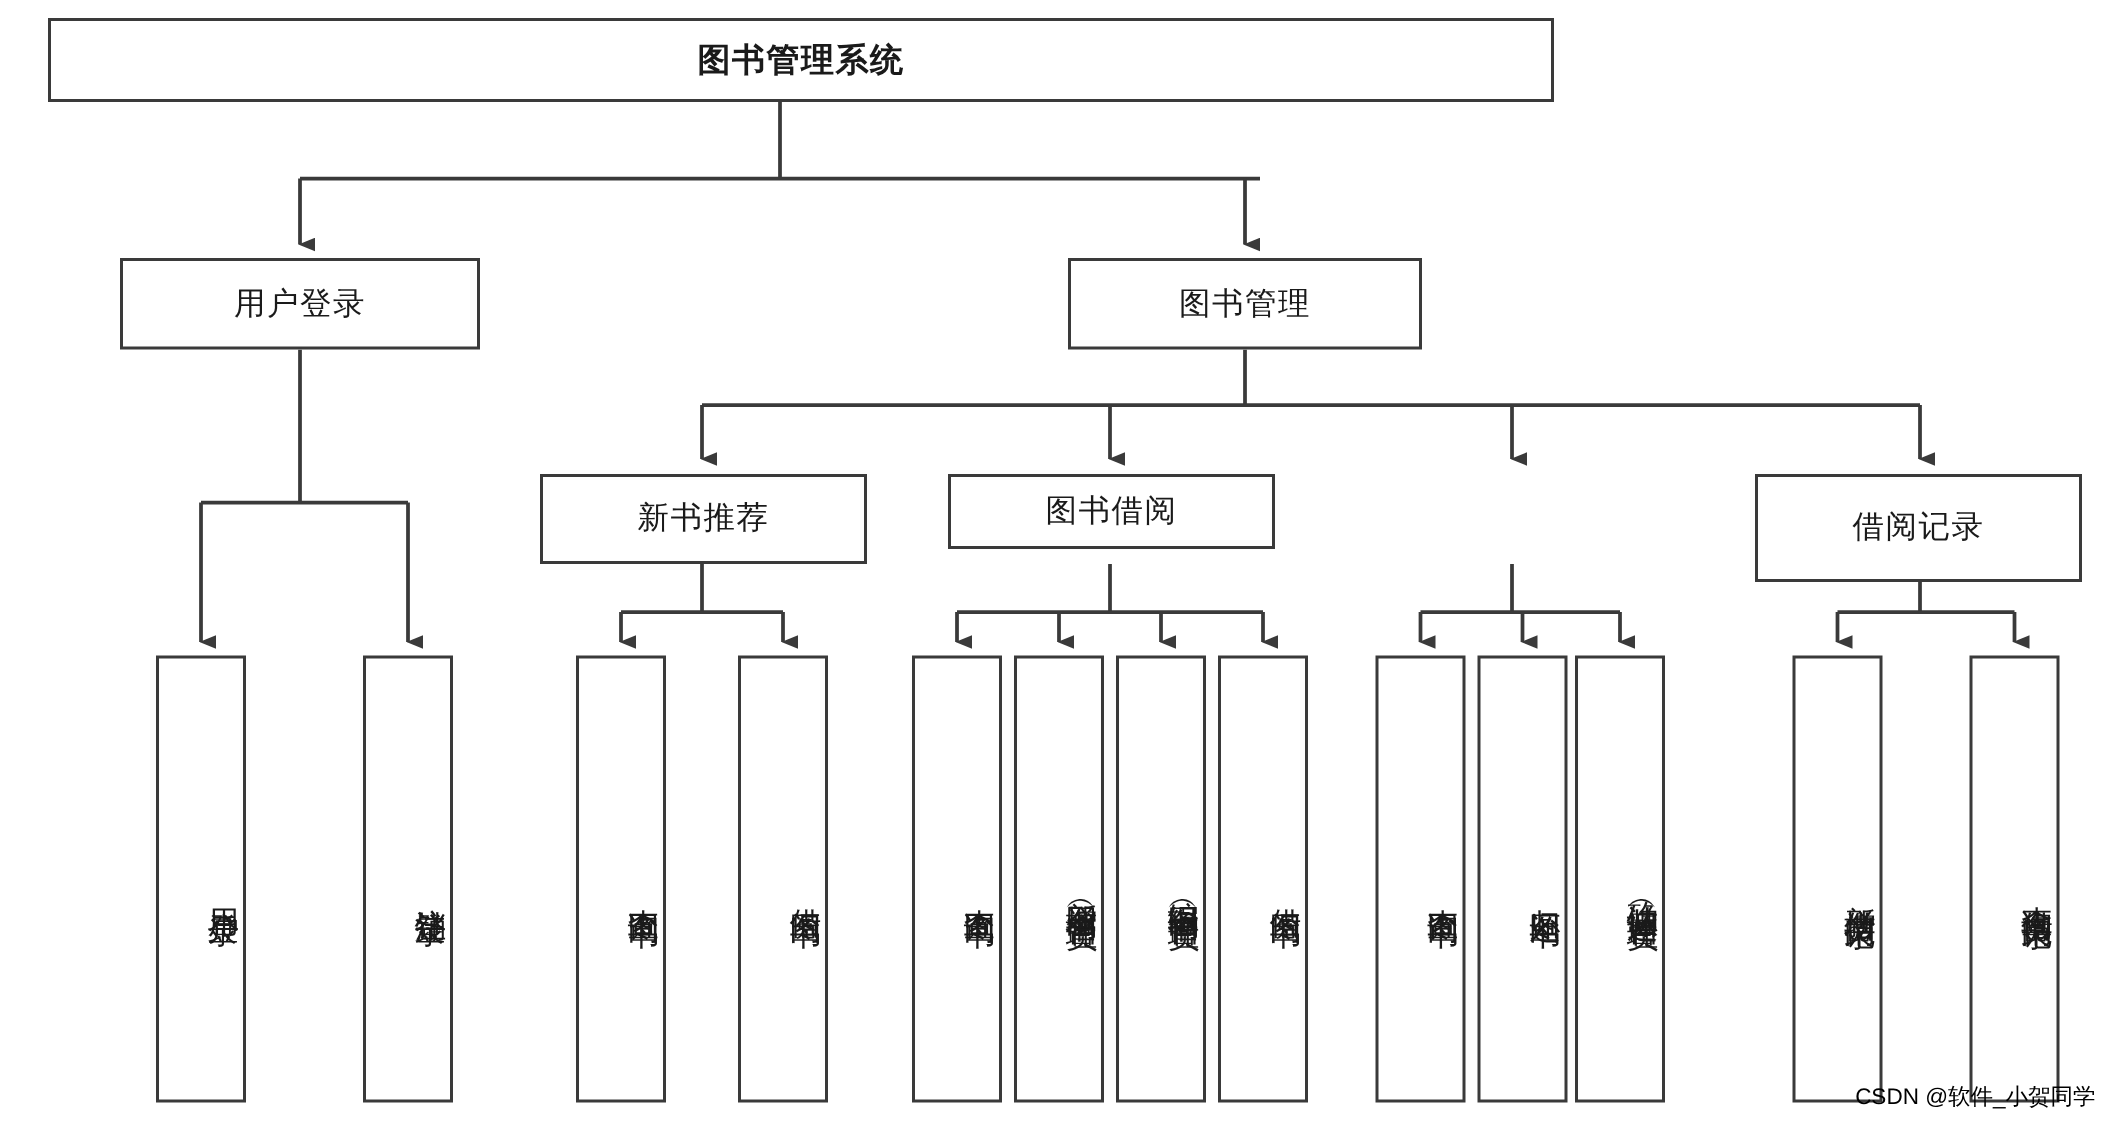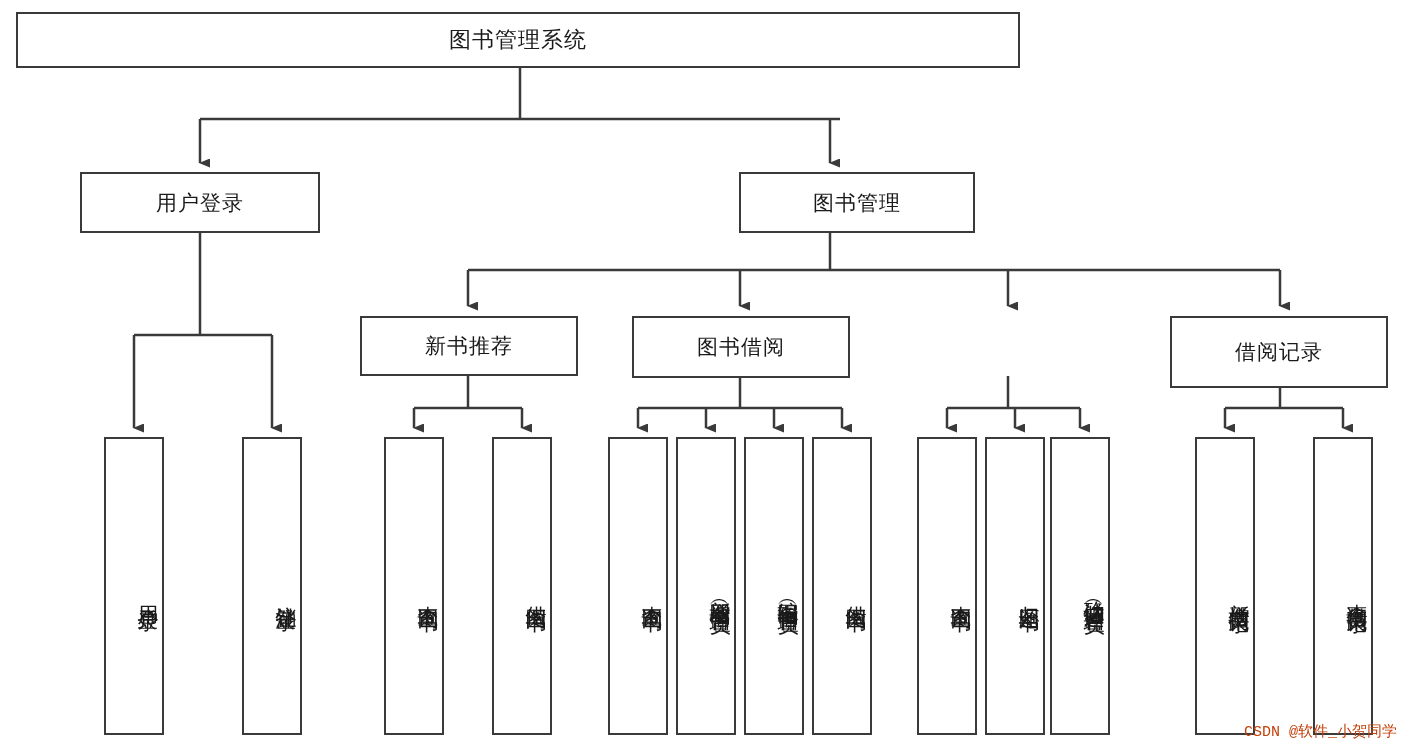--- a/index.html
+++ b/index.html
@@ -56,24 +56,24 @@
   }
   .node .label {
     display: block;
     white-space: pre-wrap;
   }
   .watermark {
     position: absolute;
     right: 8px;
     bottom: 6px;
     font-size: 15px;
-    color: #c2410c;
+    color: #000000;
     z-index: 5;
     white-space: nowrap;
-    font-family: Liberation Mono, monospace;
+    font-family: Liberation Sans, sans-serif;
   }
 </style>
 </head>
 <body>
 
 <div id="canvas">
 
   <svg id="edges" viewBox="0 0 1405 747" width="1405" height="747">
     <defs>
       <marker id="arrow" markerWidth="10" markerHeight="11" refX="4.5" refY="10" orient="auto" markerUnits="userSpaceOnUse">
@@ -117,35 +117,35 @@
       <path d="M1015,408 L1015,428" marker-end="url(#arrow)"></path>
       <path d="M1080,408 L1080,428" marker-end="url(#arrow)"></path>
 
       <path d="M1280,376 L1280,408"></path>
       <path d="M1225,408 L1343,408"></path>
       <path d="M1225,408 L1225,428" marker-end="url(#arrow)"></path>
       <path d="M1343,408 L1343,428" marker-end="url(#arrow)"></path>
     </g>
   </svg>
 
-  <div class="node horiz root" style="left:16px; top:12px; width:1004px; height:56px;">
+  <div class="node horiz root" style="left:32px; top:12px; width:1004px; height:56px;font-weight:bold;">
     <span class="label">图书管理系统</span>
   </div>
 
   <div class="node horiz" style="left:80px; top:172px; width:240px; height:61px;">
     <span class="label">用户登录</span>
   </div>
-  <div class="node horiz" style="left:712px; top:172px; width:236px; height:61px;margin-left:27px;">
+  <div class="node horiz" style="left:712px; top:172px; width:236px; height:61px;">
     <span class="label">图书管理</span>
   </div>
 
   <div class="node horiz" style="left:360px; top:316px; width:218px; height:60px;align-items:center;">
     <span class="label">新书推荐</span>
   </div>
-  <div class="node horiz" style="left:632px; top:316px; width:218px; height:62px;">
+  <div class="node horiz" style="left:632px; top:316px; width:218px; height:50px;">
     <span class="label">图书借阅</span>
   </div>
   <div class="node horiz" style="left:1170px; top:316px; width:218px; height:72px;">
     <span class="label">借阅记录</span>
   </div>
 
   <div class="node vert" style="left:104px; top:437px; width:60px; height:298px;">
     <span class="label">用户登录</span>
   </div>
   <div class="node vert" style="left:242px; top:437px; width:60px; height:298px;">

